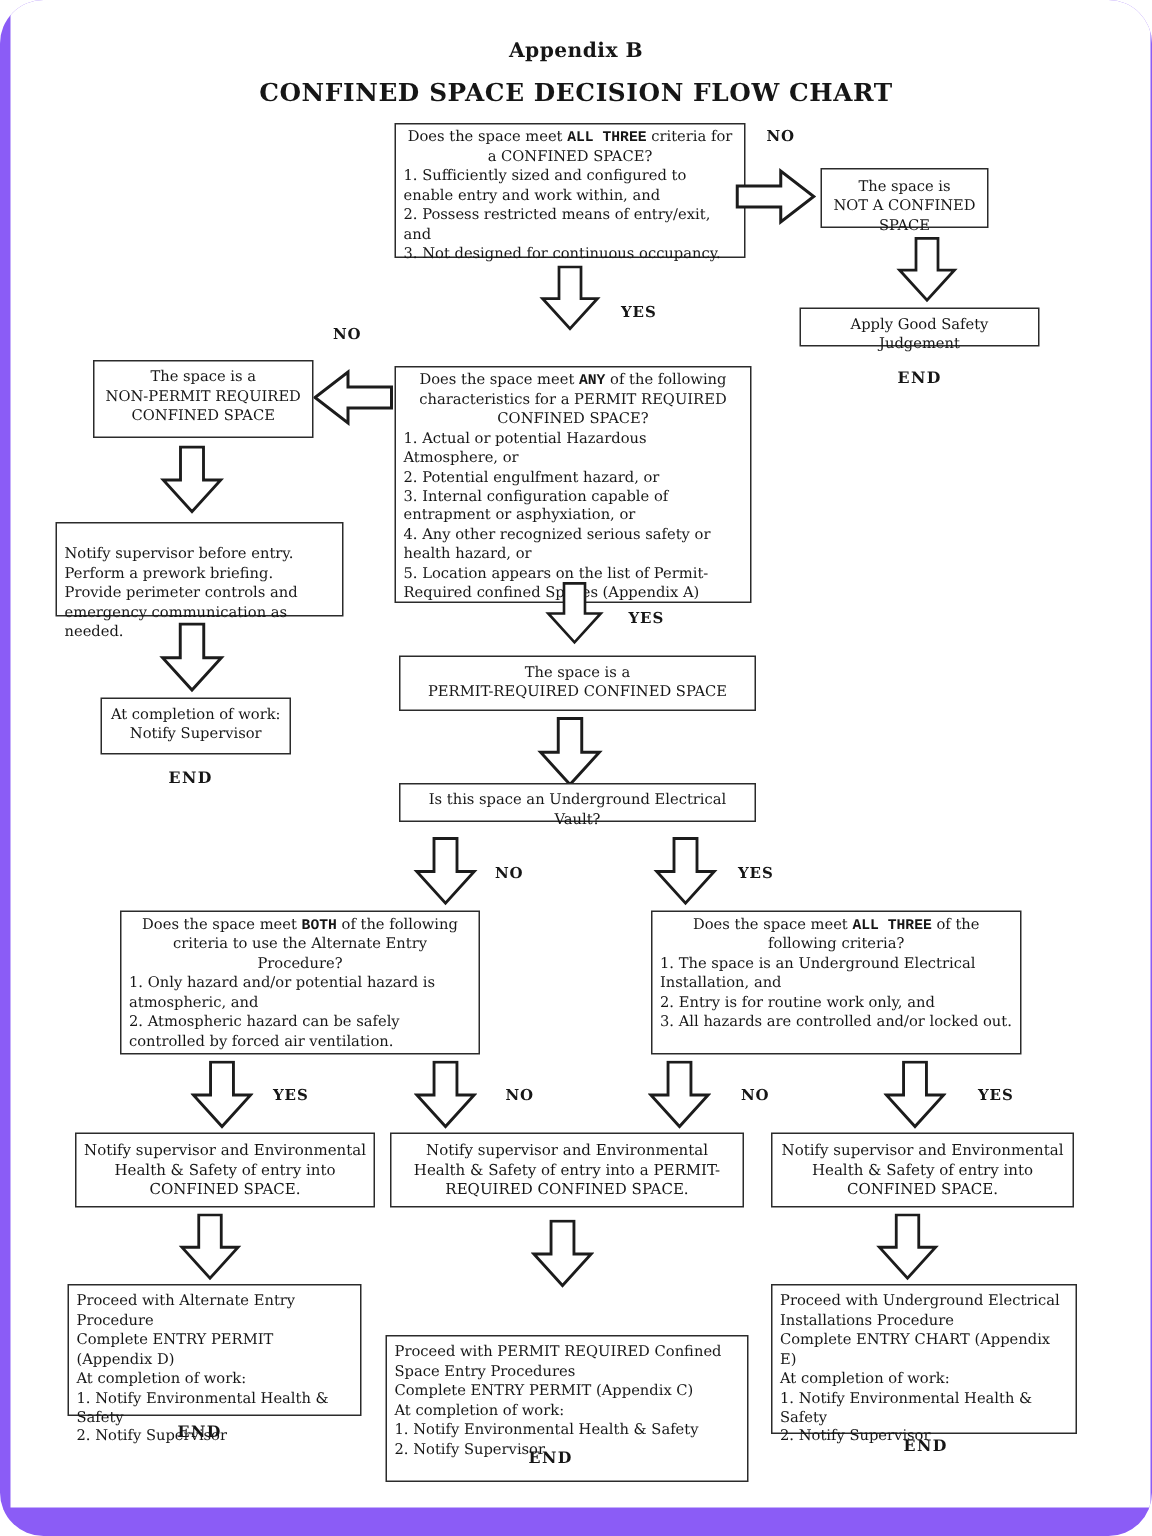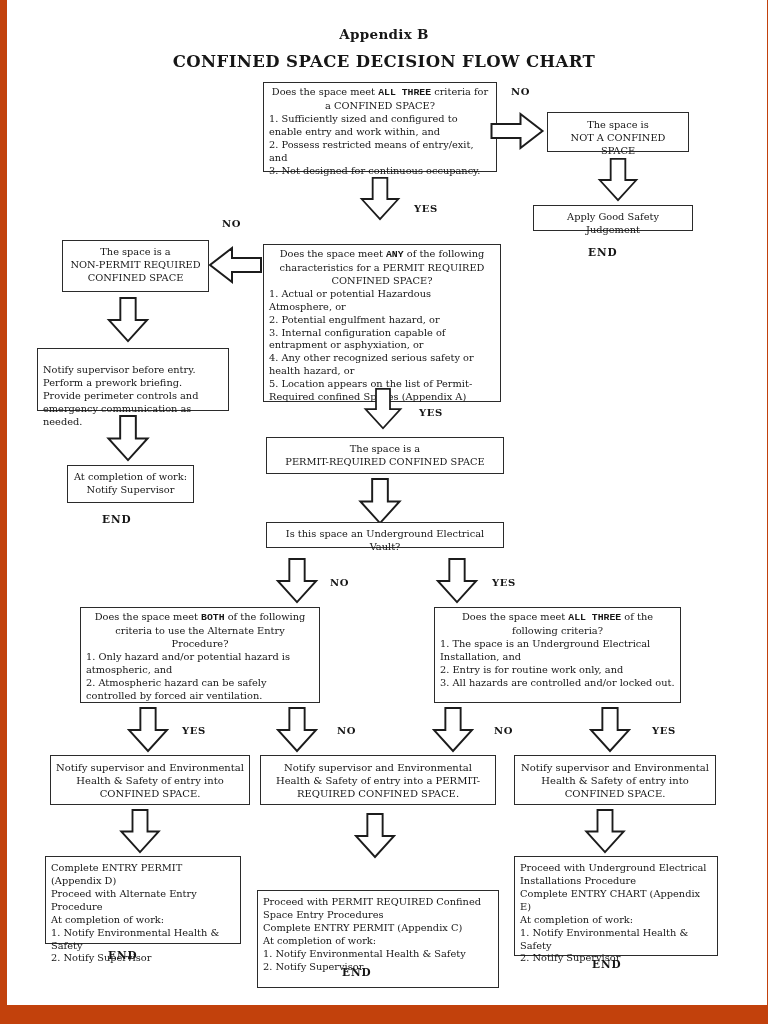--- a/index.html
+++ b/index.html
@@ -1,30 +1,30 @@
 <!DOCTYPE html>
 <html><head>
 <meta charset="utf-8">
 <style>
   html,body { margin:0; padding:0; }
-  .stage { position:relative; width:768px; height:1024px; background:#c2410c; overflow:hidden;
-           font-family:"DejaVu Serif", serif; color:#161616; }
+  .stage { position:relative; width:768px; height:1024px; background:#8b5cf6; overflow:hidden;
+           font-family:"DejaVu Serif", serif; color:#161616;border-radius:29px; }
   .page  { position:absolute; left:7px; top:0; width:760px; height:1005px; background:#ffffff; }
   .h1 { position:absolute; left:0; top:26px; width:768px; text-align:center;
         font-weight:bold; font-size:13.5px; letter-spacing:0.3px; }
   .h2 { position:absolute; left:0; top:52px; width:768px; text-align:center;
         font-weight:bold; font-size:16.5px; letter-spacing:0.4px; }
   .box { position:absolute; box-sizing:border-box; border:1px solid #2b2b2b; background:#fff;
          font-size:9.8px; line-height:1.32; padding:3px 5px; }
   .bt  { text-align:center; }
   .b   { font-weight:bold;font-family:Liberation Mono, monospace; }
   .bi  { text-align:left; }
   .ctr { text-align:center; }
   .lbl { position:absolute; font-weight:bold; font-size:10px; letter-spacing:0.6px; }
-  .endl{ position:absolute; font-weight:bold; font-size:10.5px; letter-spacing:1px; width:40px; text-align:left; }
+  .endl{ position:absolute; font-weight:bold; font-size:10.5px; letter-spacing:1px; width:40px; text-align:right; }
   .arrow { position:absolute; }
   .arrow polygon { fill:#ffffff; stroke:#1c1c1c; stroke-width:2; stroke-linejoin:miter; }
 </style>
 </head>
 <body>
 
 <div class="stage">
   <div class="page"></div>
 
   <div class="h1">Appendix B</div>
@@ -35,21 +35,21 @@
     <div class="bi">1. Sufficiently sized and configured to enable entry and work within, and</div>
     <div class="bi">2. Possess restricted means of entry/exit, and</div>
     <div class="bi">3. Not designed for continuous occupancy.</div>
   </div>
 
   <div class="lbl" style="left:511px; top:86px;">NO</div>
   <svg class="arrow" style="left:489px; top:111px;" width="57" height="40" viewBox="0 0 54 40">
       <polygon points="1,13 30,13 30,3 52,20 30,37 30,27 1,27"></polygon>
     </svg>
 
-  <div class="box ctr" style="left:547px; top:112px; width:142px; height:40px; padding-top:6px;">
+  <div class="box ctr" style="left:547px; top:112px; width:112px; height:40px; padding-top:6px;">
     <div>The space is</div>
     <div>NOT A CONFINED SPACE</div>
   </div>
   <svg class="arrow" style="left:596px; top:158px;" width="44" height="44" viewBox="0 0 44 48">
       <polygon points="14,1 30,1 30,24 42,24 22,46 2,24 14,24"></polygon>
     </svg>
   <div class="box ctr" style="left:533px; top:205px; width:160px; height:26px; padding-top:5px;">
     <div>Apply Good Safety Judgement</div>
   </div>
   <div class="endl" style="left:588px; top:246px;">END</div>
@@ -163,22 +163,22 @@
       <polygon points="14,1 30,1 30,24 42,24 22,46 2,24 14,24"></polygon>
     </svg>
   <svg class="arrow" style="left:354px; top:813px;" width="42" height="46" viewBox="0 0 44 48">
       <polygon points="14,1 30,1 30,24 42,24 22,46 2,24 14,24"></polygon>
     </svg>
   <svg class="arrow" style="left:584px; top:809px;" width="42" height="45" viewBox="0 0 44 48">
       <polygon points="14,1 30,1 30,24 42,24 22,46 2,24 14,24"></polygon>
     </svg>
 
   <div class="box" style="left:45px; top:856px; width:196px; height:88px; padding-top:5px;">
+    <div class="bi">Proceed with Alternate Entry Procedure</div>
     <div class="bi">Complete ENTRY PERMIT (Appendix D)</div>
-    <div class="bi">Proceed with Alternate Entry Procedure</div>
     <div class="bi">At completion of work:</div>
     <div class="bi">1. Notify Environmental Health &amp; Safety</div>
     <div class="bi">2. Notify Supervisor</div>
   </div>
   <div class="box" style="left:257px; top:890px; width:242px; height:98px; padding-top:5px;">
     <div class="bi">Proceed with PERMIT REQUIRED Confined Space Entry Procedures</div>
     <div class="bi">Complete ENTRY PERMIT (Appendix C)</div>
     <div class="bi">At completion of work:</div>
     <div class="bi">1. Notify Environmental Health &amp; Safety</div>
     <div class="bi">2. Notify Supervisor</div>

